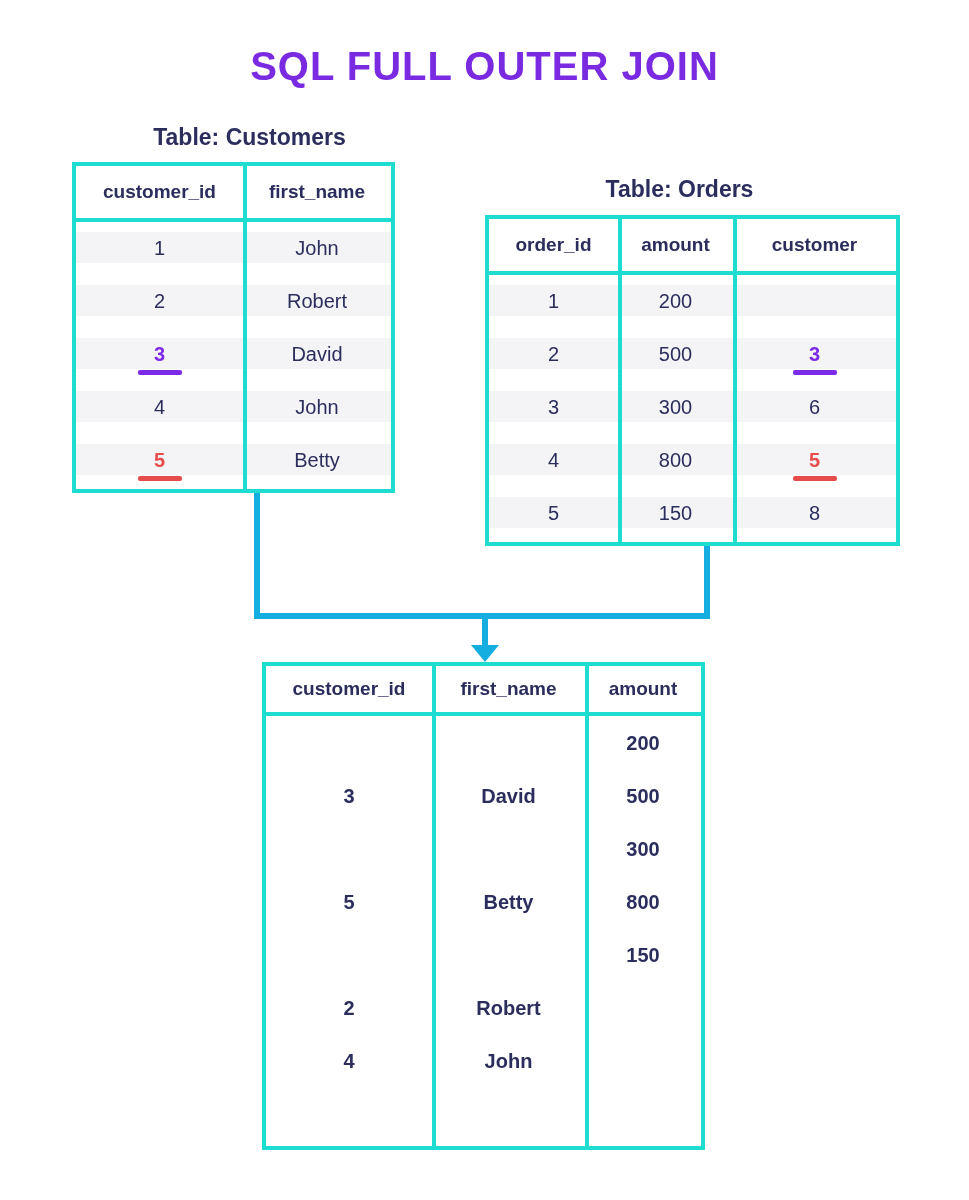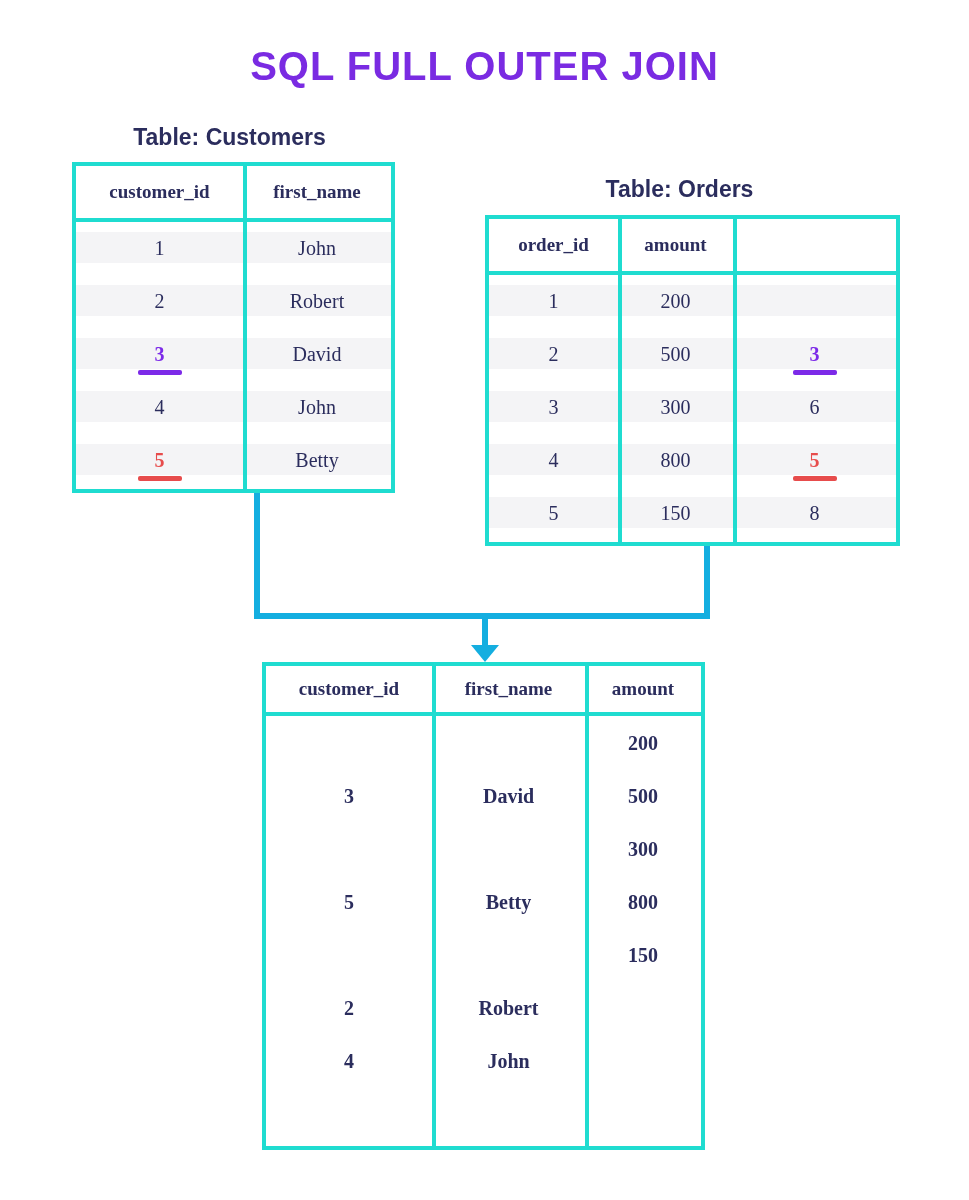--- a/index.html
+++ b/index.html
@@ -13,24 +13,24 @@
     --page-bg:#ffffff;
   }
   *{margin:0;padding:0;box-sizing:border-box;}
   body{background:#fff;font-family:"Liberation Sans","DejaVu Sans",sans-serif;}
   .page{position:relative;width:969px;height:1200px;background:var(--page-bg);overflow:hidden;padding-left:40px;}
 
   .title{position:absolute;left:0;right:0;top:44px;text-align:center;
          font-size:40px;font-weight:bold;letter-spacing:1px;color:var(--title-purple);}
 
   .tbl-label{position:absolute;text-align:center;font-size:23px;font-weight:bold;color:var(--navy);}
-  .customers-label{left:68px;width:323px;top:124px;}
+  .customers-label{left:88px;width:323px;top:124px;}
   .orders-label{left:472px;width:415px;top:176px;}
 
-  .table{position:absolute;border:4px solid var(--table-border);background:transparent;font-family:Liberation Serif, serif;}
+  .table{position:absolute;border:4px solid var(--table-border);background:transparent;}
   .customers-table{left:72px;top:162px;width:323px;height:331px;}
   .orders-table{left:485px;top:215px;width:415px;height:331px;}
   .result-table{left:262px;top:662px;width:443px;height:488px;}
 
   .col-divider{position:absolute;top:0;bottom:0;width:4px;background:var(--table-border);z-index:3;}
   .header-line{position:absolute;left:0;right:0;height:4px;background:var(--table-border);z-index:2;}
 
   .header-row{position:absolute;left:0;right:0;top:0;display:flex;z-index:1;}
   .th{display:flex;align-items:center;justify-content:center;
       font-size:19px;font-weight:bold;color:var(--navy);}
@@ -130,20 +130,21 @@
     </div>
   </div>
 
   <div class="tbl-label orders-label">Table: Orders</div>
   <div class="table orders-table">
     <div class="col-divider" style="left:129px"></div>
     <div class="col-divider" style="left:244px"></div>
     <div class="header-row">
       <div class="th c1">order_id</div>
       <div class="th c2">amount</div>
+      <div class="th c3">customer</div>
     </div>
     <div class="header-line" style="top:52px"></div>
 
     <div class="row" style="top:66px">
       <div class="cell c1">
           <span>1</span>
         </div>
       <div class="cell c2">
           <span>200</span>
         </div>

